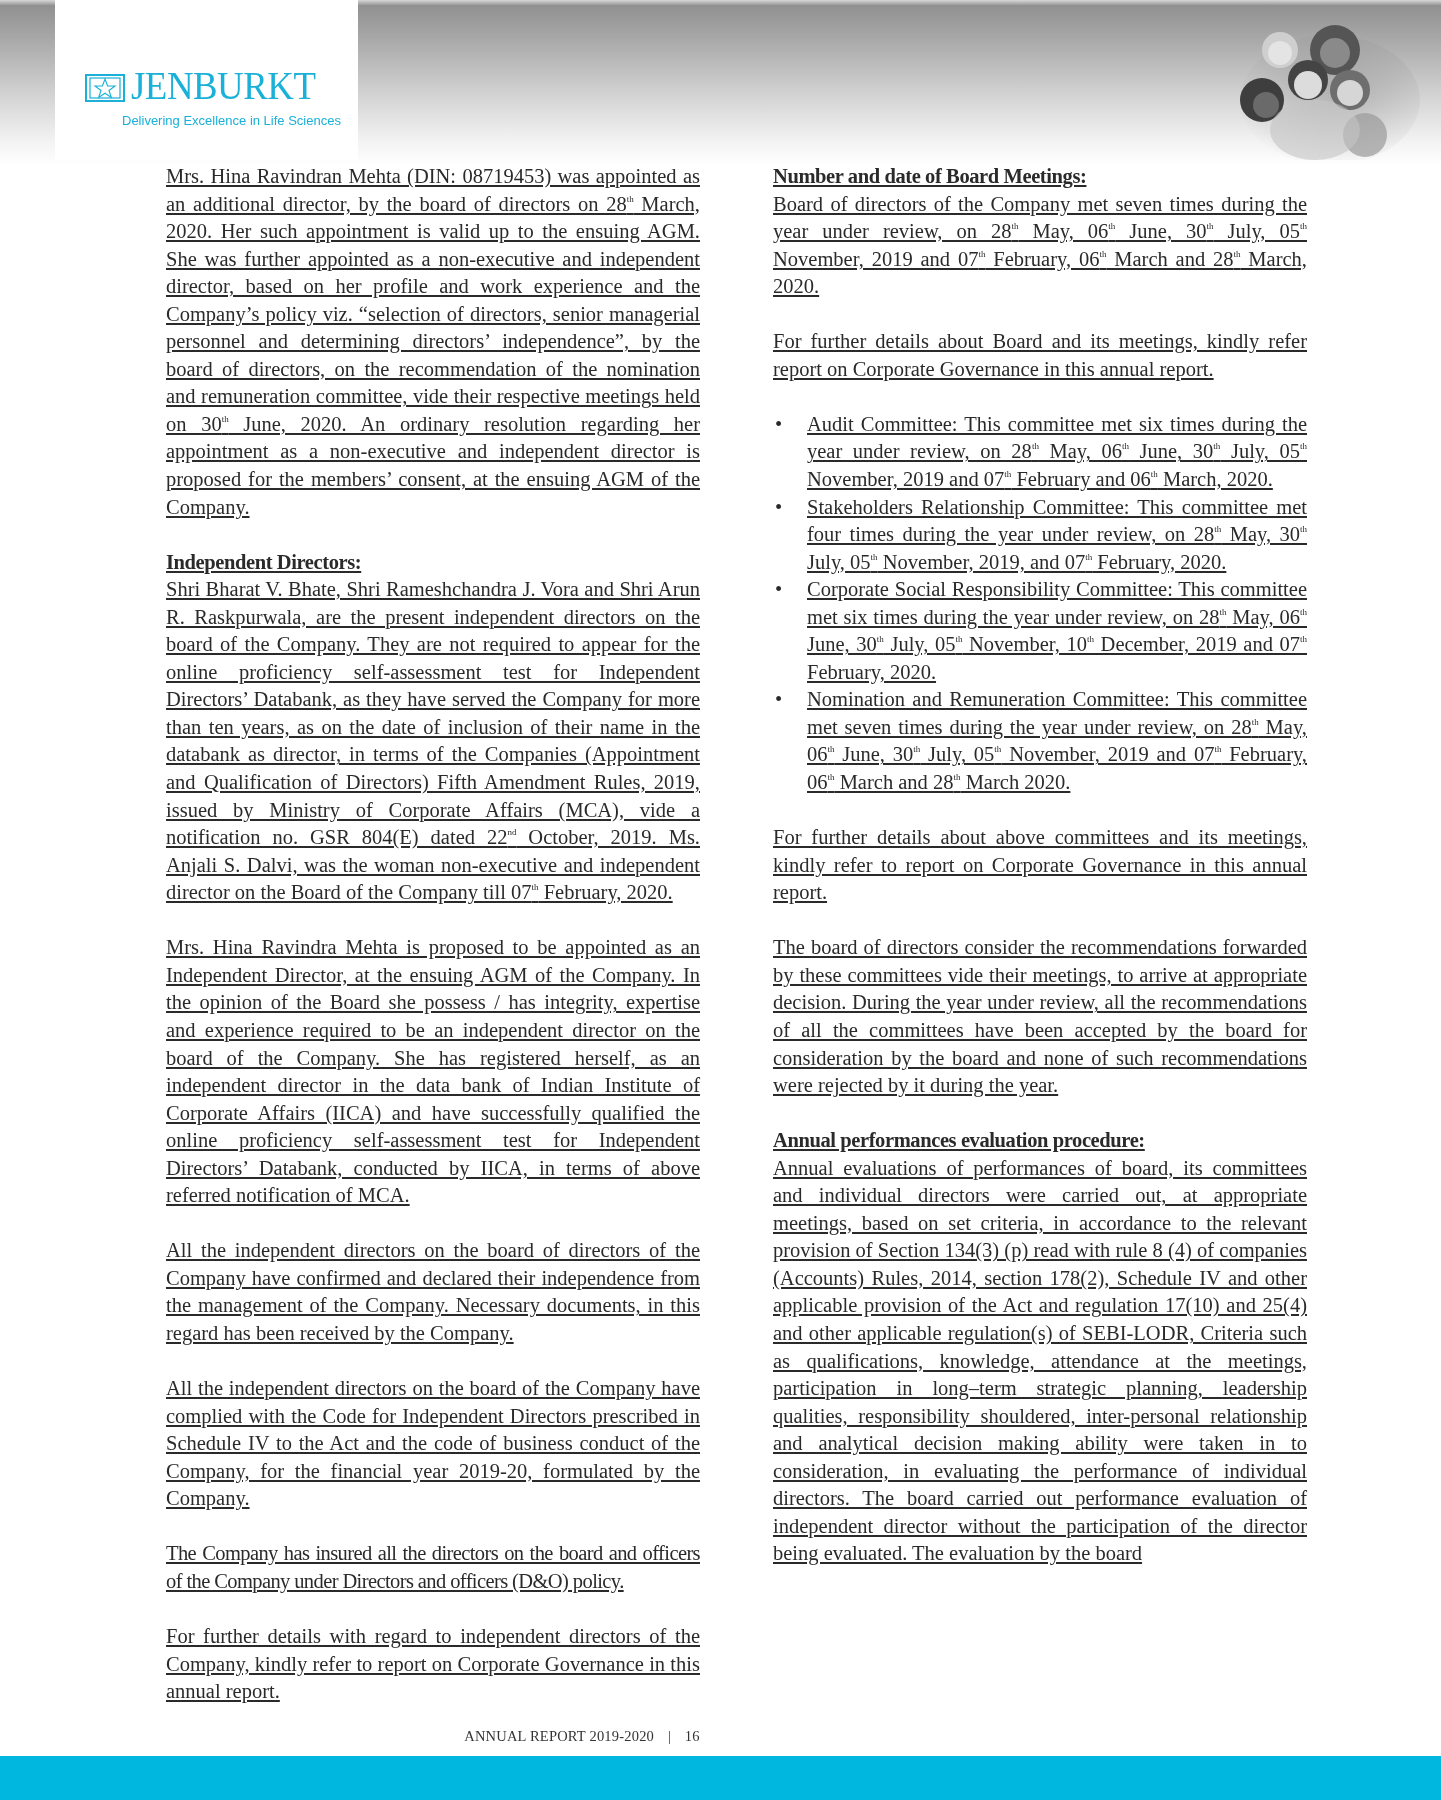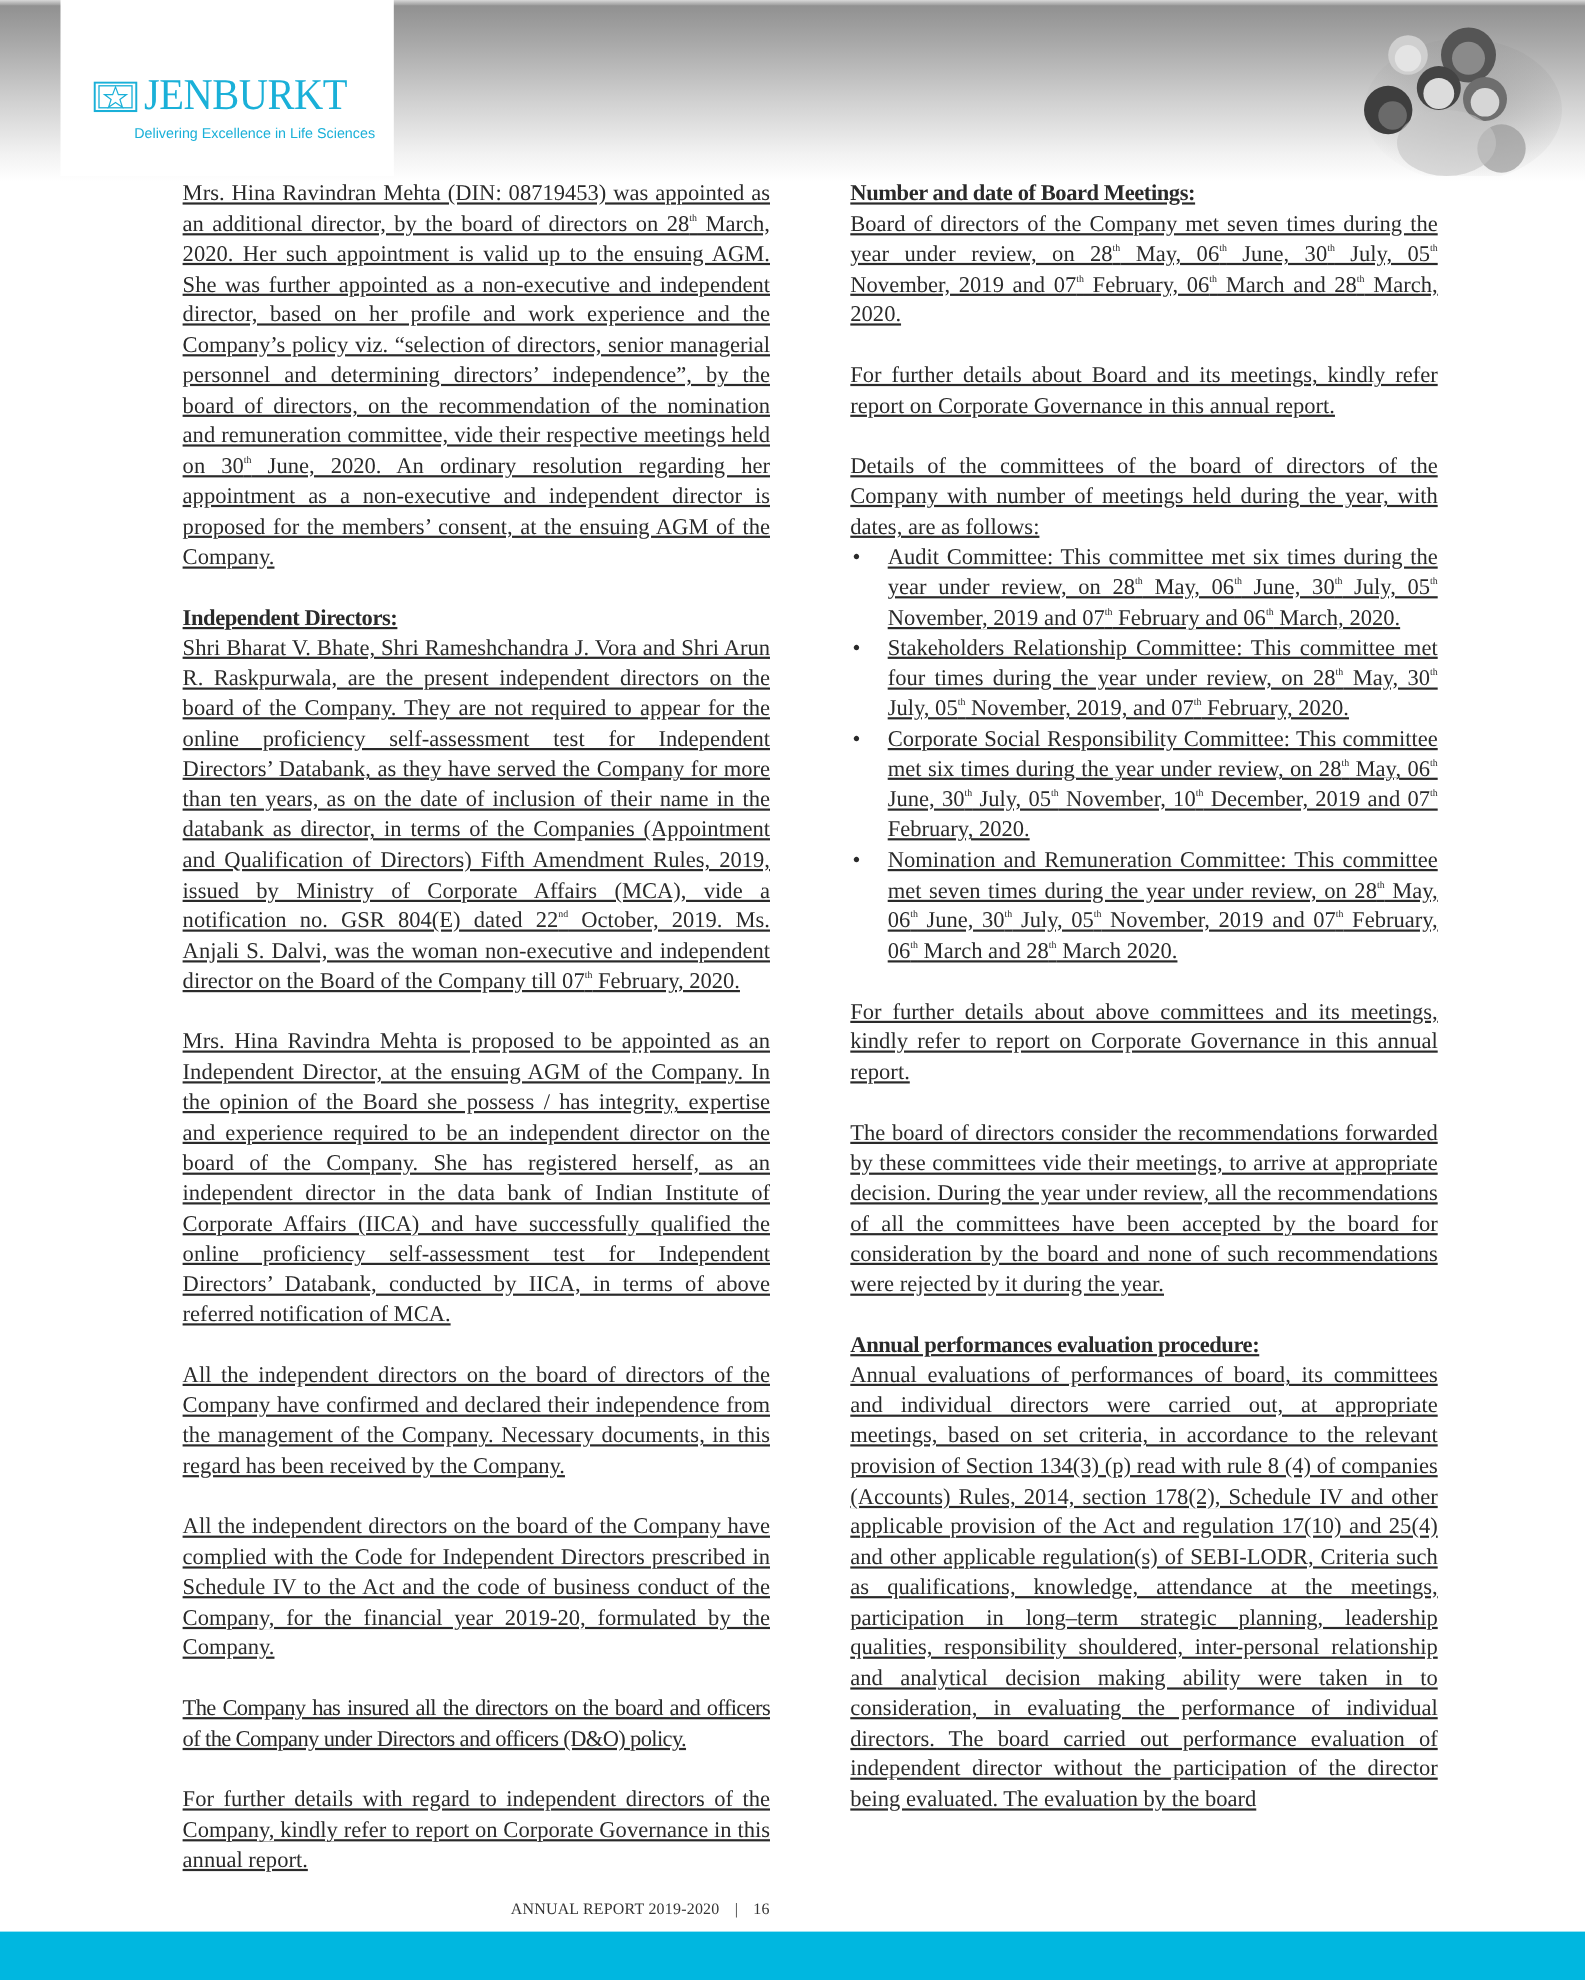--- a/index.html
+++ b/index.html
@@ -110,21 +110,20 @@
   <p class="tight">For further details with regard to independent directors of the Company, kindly refer to report on Corporate Governance in this annual report.</p>
 </div>
 
 <div class="column col-right">
   <p>
     <span class="heading">Number and date of Board Meetings:</span><span>Board of directors of the Company met seven times during the year under review, on 28</span><sup>th</sup><span> May, 06</span><sup>th</sup><span> June, 30</span><sup>th</sup><span> July, 05</span><sup>th</sup><span> November, 2019 and 07</span><sup>th</sup><span> February, 06</span><sup>th</sup><span> March and 28</span><sup>th</sup><span> March, 2020.</span>
   </p>
 
   <p>For further details about Board and its meetings, kindly refer report on Corporate Governance in this annual report.</p>
 
-  <p class="tight">Details of the committees of the board of directors of the Company with number of meetings held during the year, with dates, are as follows:</p>
 
   <ul class="committees">
     <li>
       <span class="bullet">•</span><span>Audit Committee: This committee met six times during the year under review, on 28</span><sup>th</sup><span> May, 06</span><sup>th</sup><span> June, 30</span><sup>th</sup><span> July, 05</span><sup>th</sup><span> November, 2019 and 07</span><sup>th</sup><span> February and 06</span><sup>th</sup><span> March, 2020.</span>
     </li>
     <li>
       <span class="bullet">•</span><span>Stakeholders Relationship Committee: This committee met four times during the year under review, on 28</span><sup>th</sup><span> May, 30</span><sup>th</sup><span> July, 05</span><sup>th</sup><span> November, 2019, and 07</span><sup>th</sup><span> February, 2020.</span>
     </li>
     <li>
       <span class="bullet">•</span><span>Corporate Social Responsibility Committee: This committee met six times during the year under review, on 28</span><sup>th</sup><span> May, 06</span><sup>th</sup><span> June, 30</span><sup>th</sup><span> July, 05</span><sup>th</sup><span> November, 10</span><sup>th</sup><span> December, 2019 and 07</span><sup>th</sup><span> February, 2020.</span>

